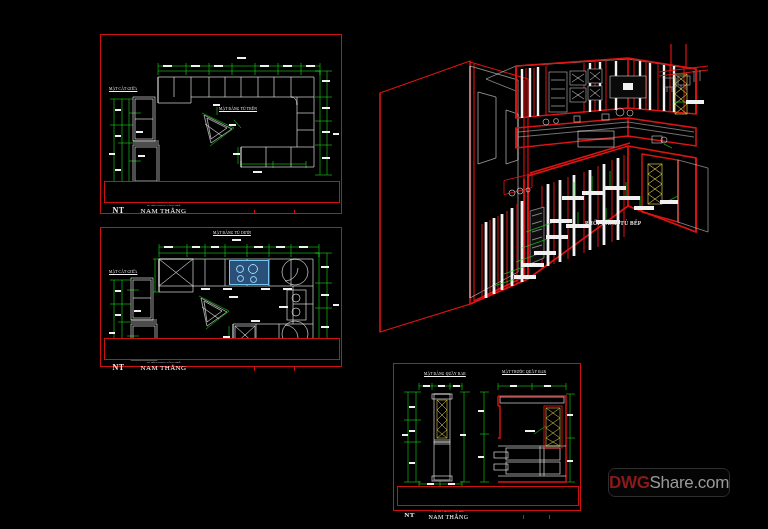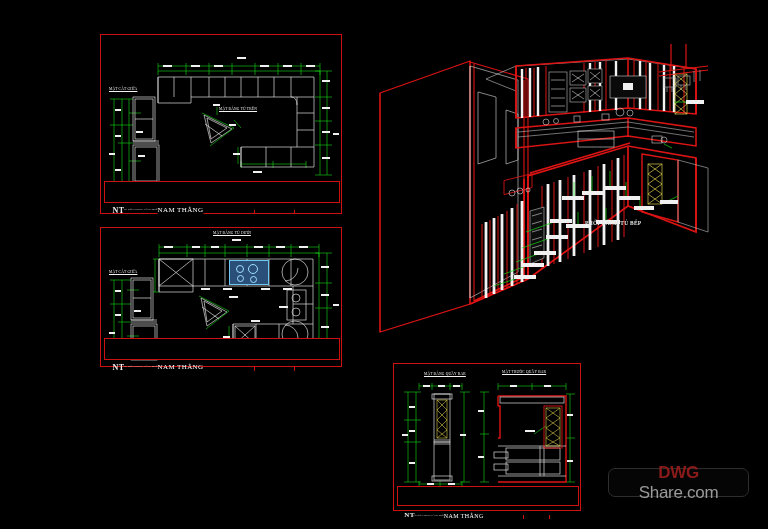--- a/index.html
+++ b/index.html
@@ -13,21 +13,21 @@
   .sheet{position:absolute;box-sizing:border-box;border:1.5px solid #cc1111;background:#000;}
   .label{
     position:absolute;color:#f2f2f2;font-size:3.6px;letter-spacing:.2px;
     white-space:nowrap;font-family:"Liberation Serif", serif;text-transform:uppercase;
     text-decoration:underline;
   }
   
   .tblock{position:absolute;box-sizing:border-box;border:1px solid #cc1111;display:flex;background:#000;}
   .tb-cell{box-sizing:border-box;border-right:1px solid #cc1111;display:flex;align-items:center;justify-content:center;margin-top:28px;}
   .tb-nt{color:#f0f0f0;font-family:"Liberation Serif",serif;font-weight:bold;font-size:8px;letter-spacing:.5px;}
-  .tb-co{display:flex;align-items:center;justify-content:center;line-height:1;text-decoration:underline;}
+  .tb-co{display:flex;flex-direction:column;align-items:center;justify-content:center;line-height:1;text-decoration:underline;}
   .tb-co-small{color:#e0e0e0;font-family:"Liberation Serif",serif;font-size:2.6px;letter-spacing:.1px;white-space:nowrap;}
   .tb-co-big{color:#ffffff;font-family:"Liberation Serif",serif;font-size:7px;letter-spacing:.4px;white-space:nowrap;margin-top:1px;}
   .tb-white{background:#f2f2f2;}
   .tb-grey{background:#d9d9d9;}
   
   .wm{
     position:absolute;box-sizing:border-box;
     border:1.5px solid #2e2e2e;border-radius:7px;
     display:flex;align-items:center;justify-content:center;
     padding:3px 10px;background:#050505;
@@ -711,18 +711,18 @@
     <div class="dimtxt" style="position:absolute;left:168px;top:199px;width:22px;height:4px;"></div>
     <div class="dimtxt" style="position:absolute;left:156px;top:215px;width:22px;height:4px;"></div>
     <div class="dimtxt" style="position:absolute;left:144px;top:227px;width:22px;height:4px;"></div>
     <div class="dimtxt" style="position:absolute;left:136px;top:239px;width:22px;height:4px;"></div>
     <div class="dimtxt" style="position:absolute;left:282px;top:164px;width:18px;height:4px;"></div>
     <div class="dimtxt" style="position:absolute;left:308px;top:64px;width:18px;height:4px;"></div>
 
     <div class="perspLabel" style="left:207px;top:184px;">PHỐI CẢNH TỦ BẾP</div>
   </div>
 
-  <div class="wm" style="left:608px;top:468px;width:141px;height:29px;flex-direction:column;">
+  <div class="wm" style="left:608px;top:468px;width:122px;height:29px;">
     <span class="wm-dwg">DWG</span>
     <span class="wm-rest">Share.com</span>
   </div>
 
 </div>
 
 </body></html>

